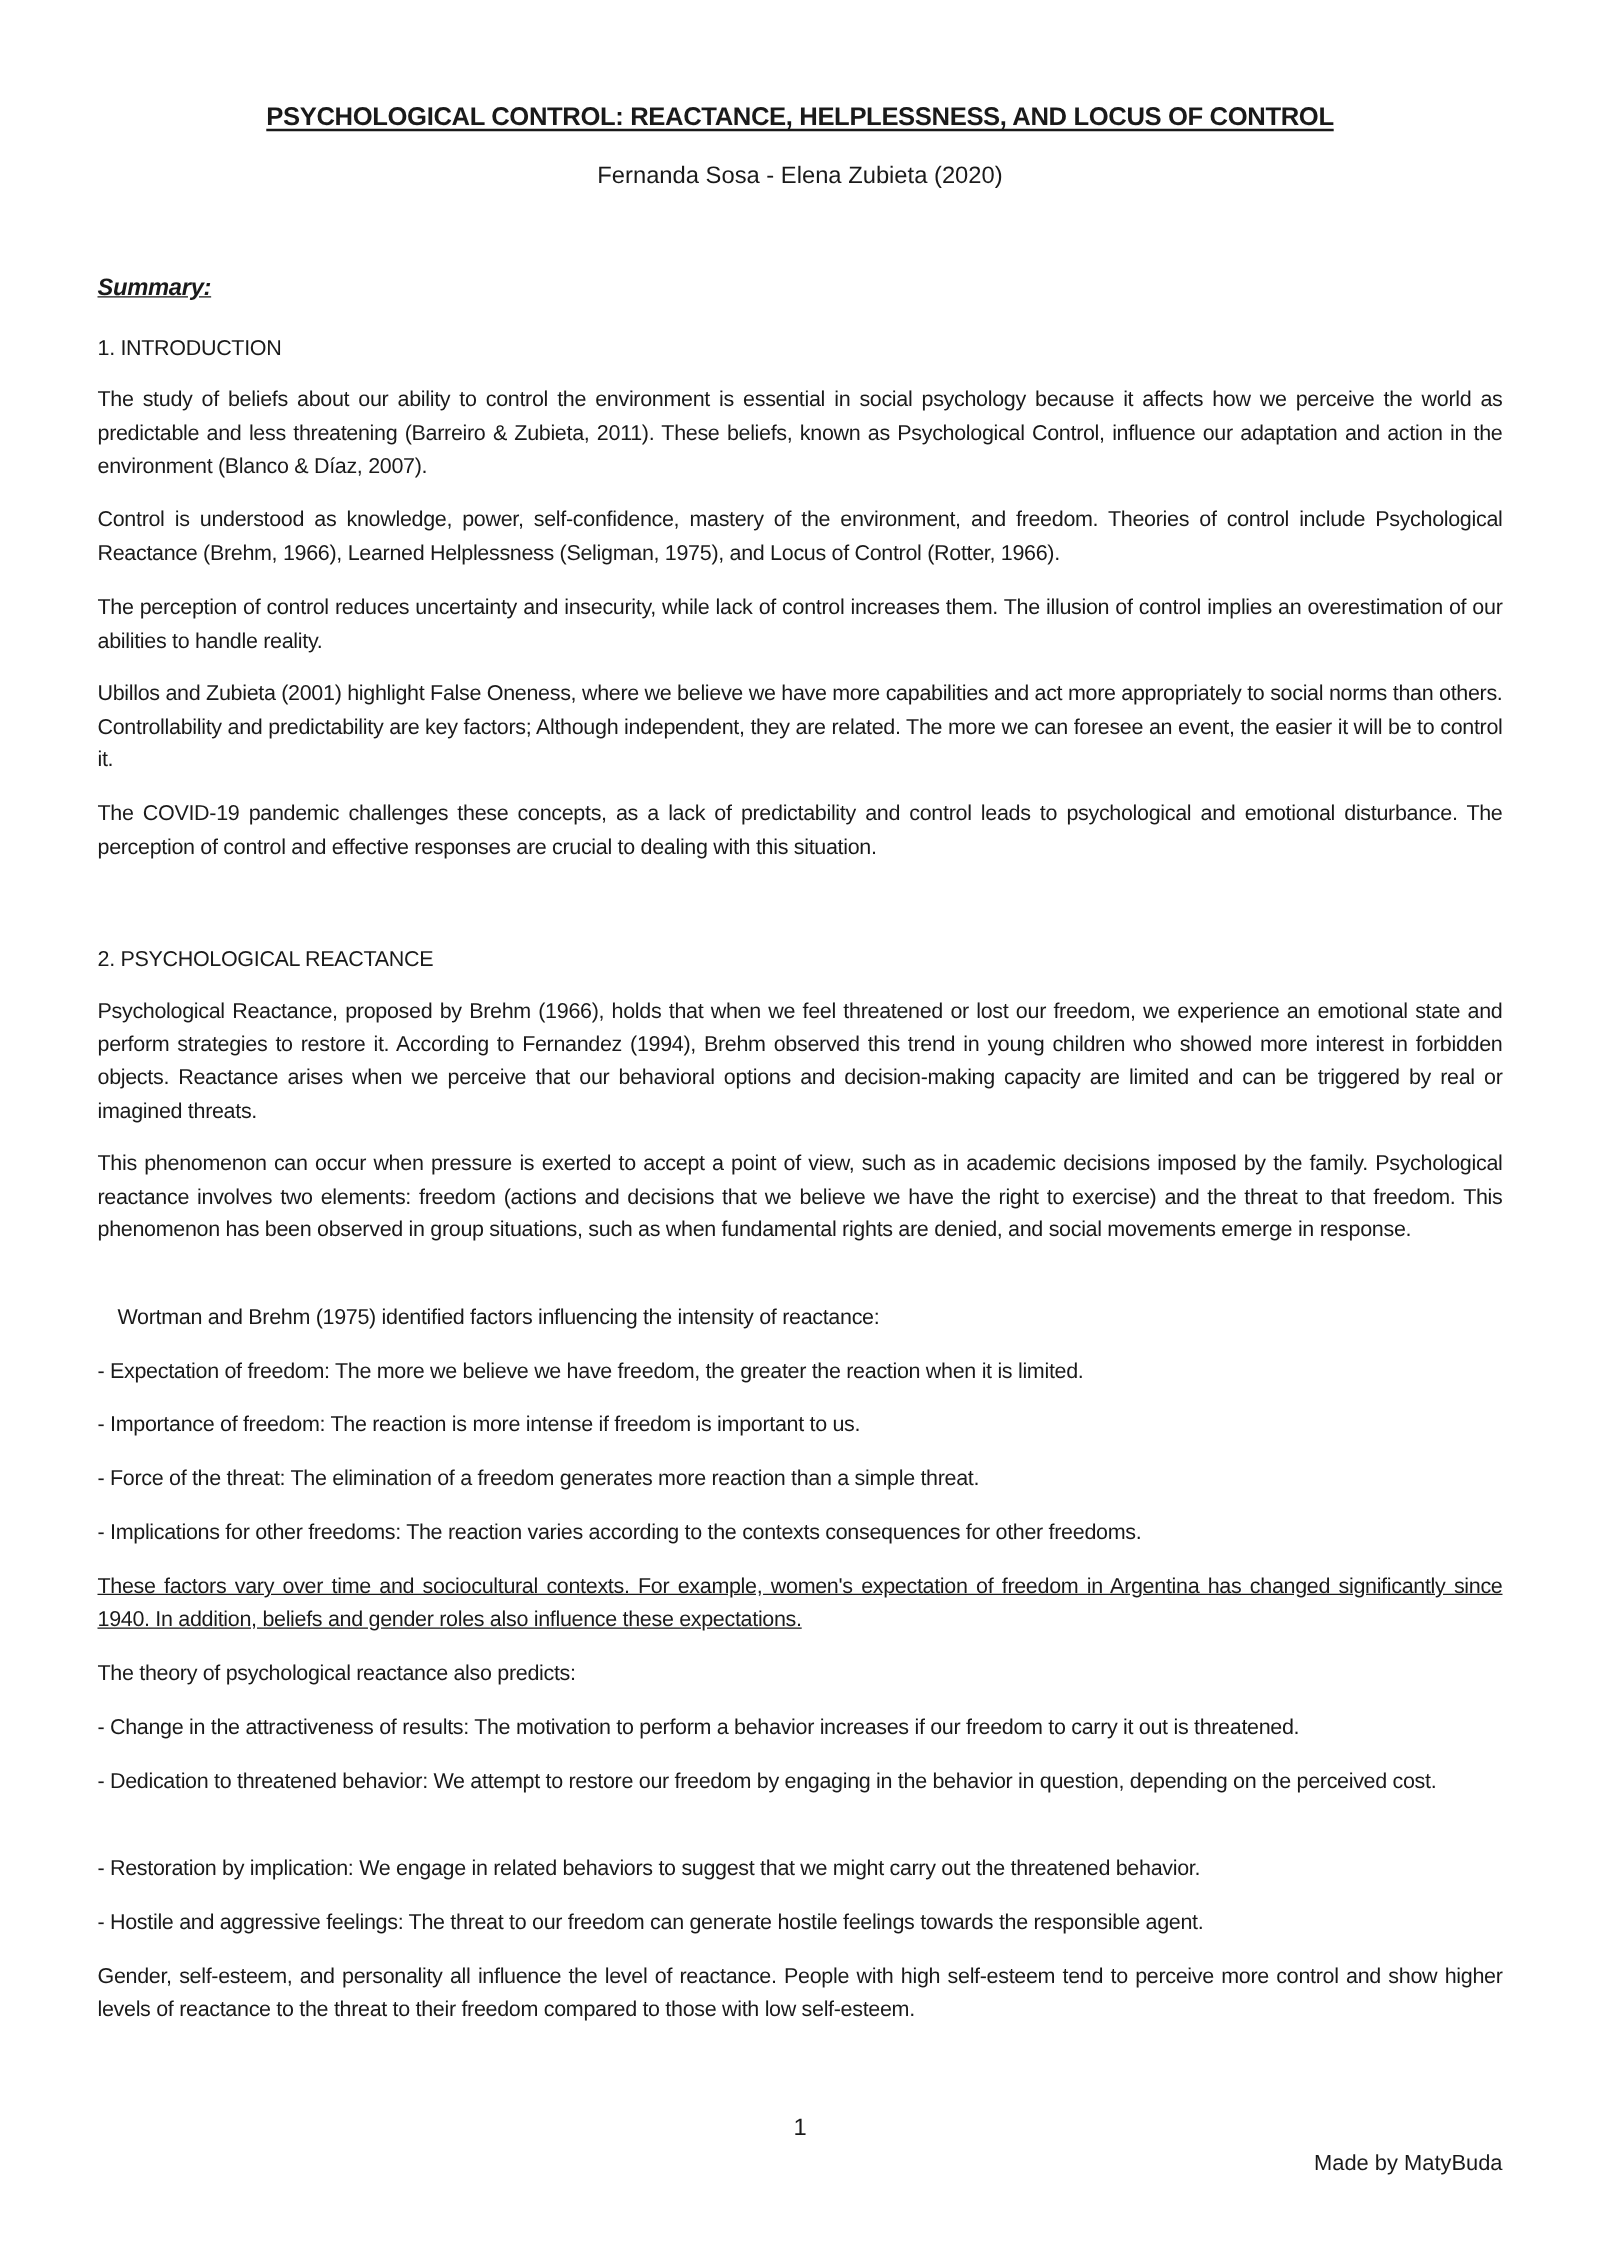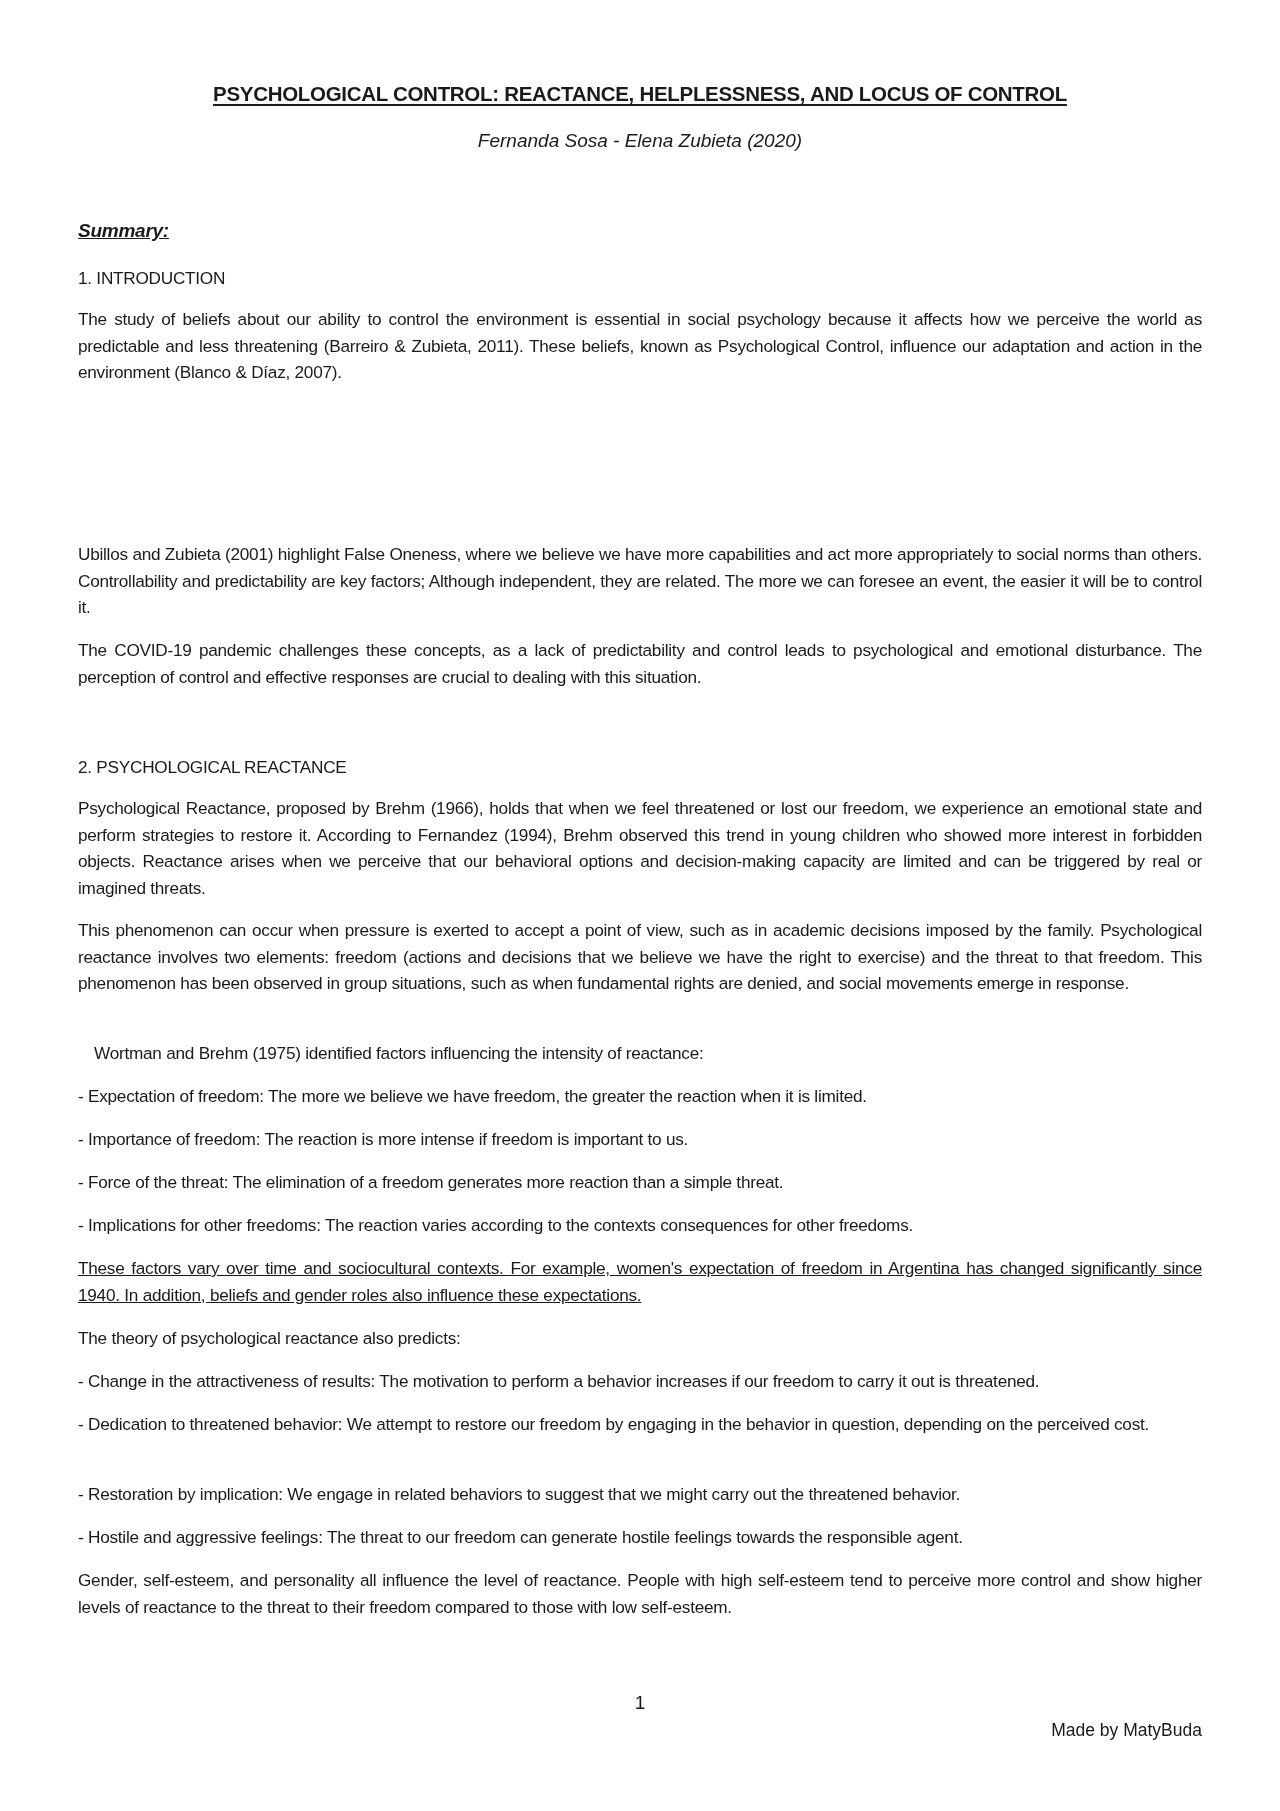--- a/index.html
+++ b/index.html
@@ -8,21 +8,21 @@
       font-family: "Liberation Sans", sans-serif; color: #1a1a1a;
     }
     .page { position: absolute; left: 0; top: 0; width: 1280px; height: 1480px; }
     .title {
       position: absolute; left: 0; width: 1280px; top: 82px;
       text-align: center; font-weight: bold; font-size: 20.5px; letter-spacing: -0.3px;
       text-decoration: underline; text-underline-offset: 3px;
     }
     .authors {
       position: absolute; left: 0; width: 1280px; top: 130px;
-      text-align: center; font-style: italic; font-size: 19px;
+      text-align: center; font-size: 19px;
     }
     .block {
       position: absolute; left: 78px; width: 1124px;
       font-size: 17.2px; line-height: 26.5px; text-align: justify;
       letter-spacing: -0.25px;
     }
     .summary { font-weight: bold; font-style: italic; text-decoration: underline; font-size: 19px; }
     .heading { text-align: left; }
     .nojust { text-align: left; }
     .page-number {
@@ -38,20 +38,22 @@
 
 <div class="page">
   <div class="title">PSYCHOLOGICAL CONTROL: REACTANCE, HELPLESSNESS, AND LOCUS OF CONTROL</div>
   <div class="authors">Fernanda Sosa - Elena Zubieta (2020)</div>
 
   <div class="block summary" style="top:218px; width:auto;">Summary:</div>
 
   <div class="block heading" style="top:265px;">1. INTRODUCTION</div>
 
   <div class="block" style="top:306px;">The study of beliefs about our ability to control the environment is essential in social psychology because it affects how we perceive the world as predictable and less threatening (Barreiro &amp; Zubieta, 2011). These beliefs, known as Psychological Control, influence our adaptation and action in the environment (Blanco &amp; Díaz, 2007).</div>
+  <div class="block" style="top:402px;">Control is understood as knowledge, power, self-confidence, mastery of the environment, and freedom. Theories of control include Psychological Reactance (Brehm, 1966), Learned Helplessness (Seligman, 1975), and Locus of Control (Rotter, 1966).</div>
+  <div class="block" style="top:472px;">The perception of control reduces uncertainty and insecurity, while lack of control increases them. The illusion of control implies an overestimation of our abilities to handle reality.</div>
   <div class="block" style="top:541px;">Ubillos and Zubieta (2001) highlight False Oneness, where we believe we have more capabilities and act more appropriately to social norms than others. Controllability and predictability are key factors; Although independent, they are related. The more we can foresee an event, the easier it will be to control it.</div>
   <div class="block" style="top:637px;">The COVID-19 pandemic challenges these concepts, as a lack of predictability and control leads to psychological and emotional disturbance. The perception of control and effective responses are crucial to dealing with this situation.</div>
 
   <div class="block heading" style="top:754px;">2. PSYCHOLOGICAL REACTANCE</div>
 
   <div class="block" style="top:795px;">Psychological Reactance, proposed by Brehm (1966), holds that when we feel threatened or lost our freedom, we experience an emotional state and perform strategies to restore it. According to Fernandez (1994), Brehm observed this trend in young children who showed more interest in forbidden objects. Reactance arises when we perceive that our behavioral options and decision-making capacity are limited and can be triggered by real or imagined threats.</div>
   <div class="block" style="top:917px;">This phenomenon can occur when pressure is exerted to accept a point of view, such as in academic decisions imposed by the family. Psychological reactance involves two elements: freedom (actions and decisions that we believe we have the right to exercise) and the threat to that freedom. This phenomenon has been observed in group situations, such as when fundamental rights are denied, and social movements emerge in response.</div>
   <div class="block nojust" style="top:1040px;margin-left:16px;">Wortman and Brehm (1975) identified factors influencing the intensity of reactance:</div>
   <div class="block nojust" style="top:1083px;">- Expectation of freedom: The more we believe we have freedom, the greater the reaction when it is limited.</div>
   <div class="block nojust" style="top:1126px;">- Importance of freedom: The reaction is more intense if freedom is important to us.</div>

